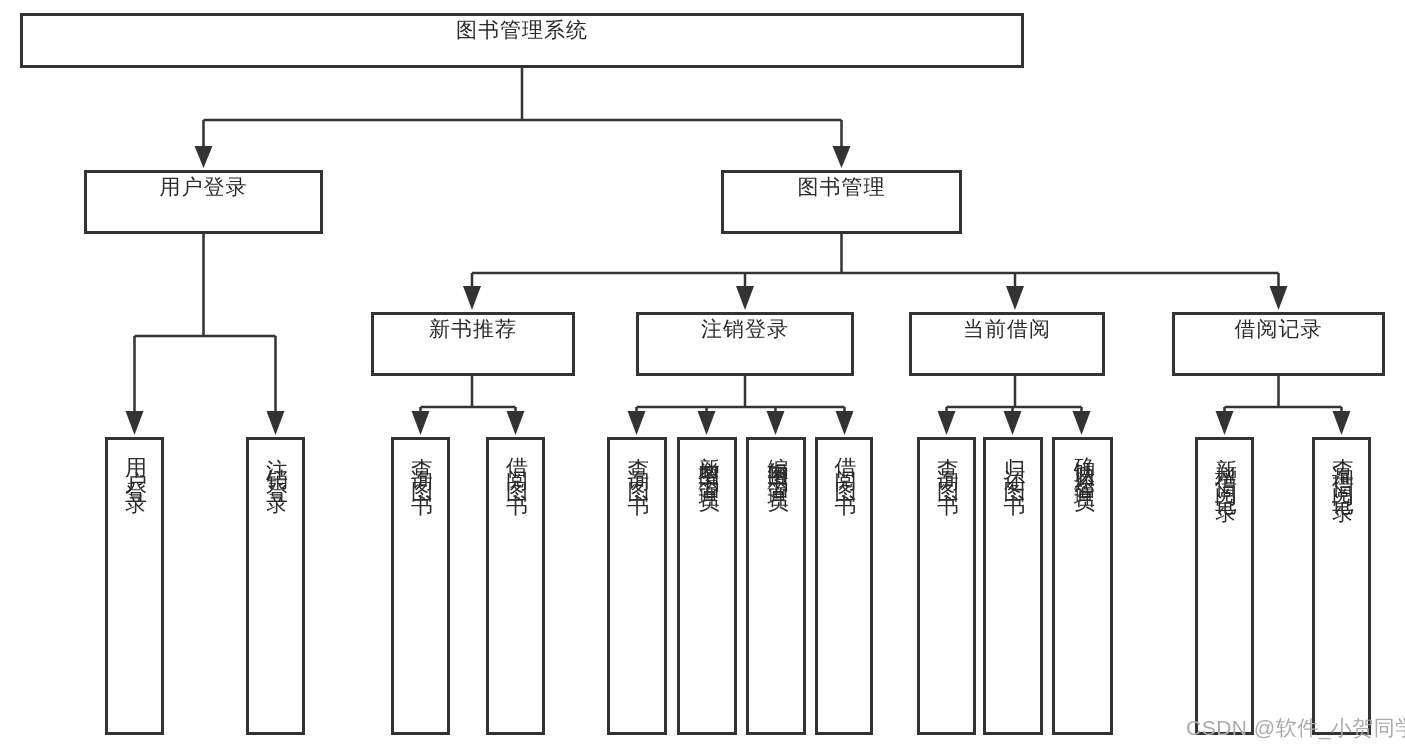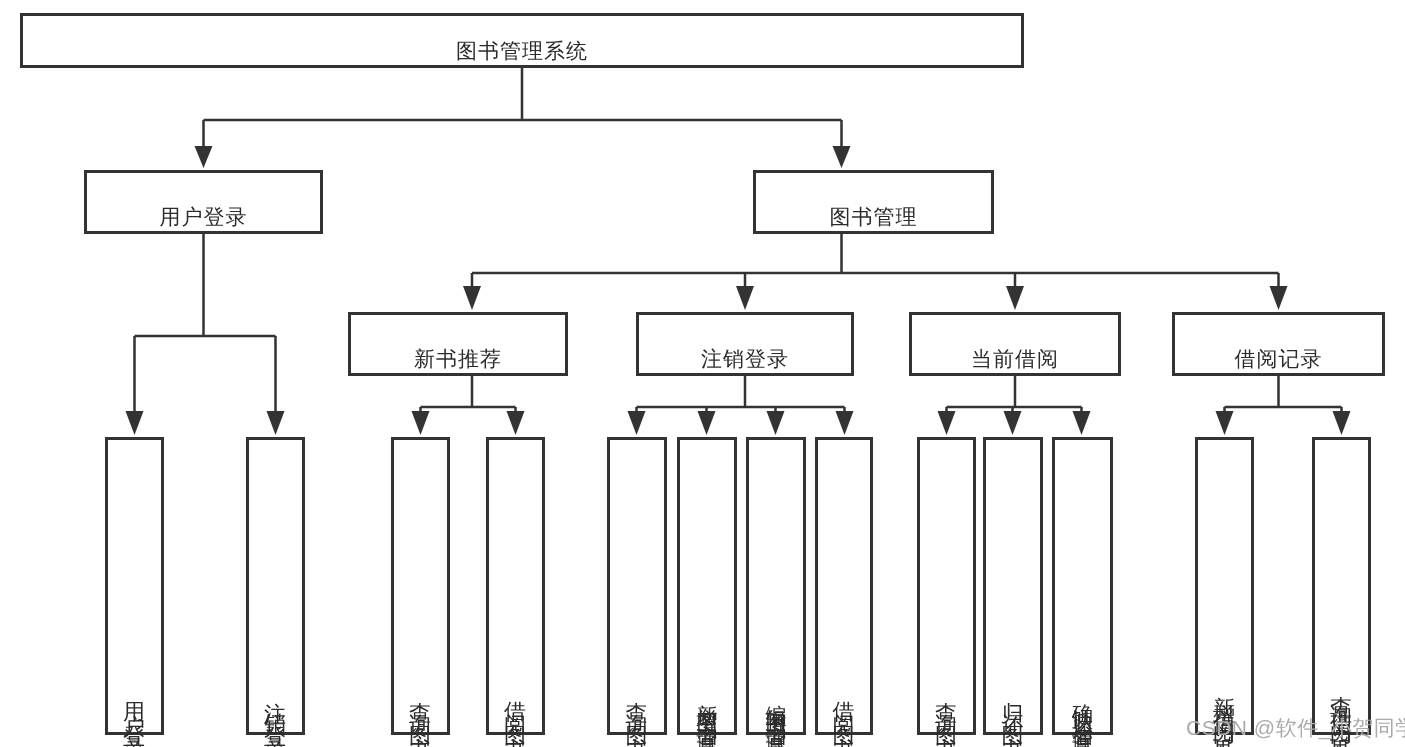--- a/index.html
+++ b/index.html
@@ -11,22 +11,23 @@
   html,body{margin:0;padding:0;background:var(--bg);}
   .canvas{
     position:relative;width:1405px;height:747px;background:var(--bg);
     font-family:"Liberation Sans",sans-serif;overflow:hidden;
   }
   .connectors{position:absolute;left:0;top:0;}
   .connectors path{stroke:var(--line);stroke-width:2.5;fill:none;}
   .connectors polygon{fill:var(--line);stroke:none;}
   .node{
     position:absolute;box-sizing:border-box;border:3px solid var(--line);
-    background:#fff;display:flex;align-items:flex-end;justify-content:center;
+    background:#fff;display:flex;align-items:flex-start;justify-content:center;
     color:var(--text);
+    font-family:Liberation Mono, monospace;
   }
   .hnode{font-size:21px;letter-spacing:1px;}
   .leaf .vtext{
     writing-mode:vertical-rl;text-orientation:mixed;
     font-size:22px;line-height:1.05;letter-spacing:12px;
   }
   .leaf.med .vtext{letter-spacing:9px;}
   .leaf.long .vtext{font-size:21px;letter-spacing:5px;}
   .watermark{
     position:absolute;left:1186px;top:714px;font-size:21px;
@@ -75,31 +76,31 @@
     <polygon points="1332.5,411 1350.5,411 1341.5,435"></polygon>
   </svg>
 
   <div class="node hnode" style="left:20px;top:13px;width:1004px;height:55px;">
     <span>图书管理系统</span>
   </div>
 
   <div class="node hnode" style="left:84px;top:170px;width:239px;height:64px;">
     <span>用户登录</span>
   </div>
-  <div class="node hnode" style="left:721px;top:170px;width:241px;height:64px;margin-left:32px;">
+  <div class="node hnode" style="left:721px;top:170px;width:241px;height:64px;">
     <span>图书管理</span>
   </div>
 
-  <div class="node hnode" style="left:348px;top:312px;width:220px;height:64px;">
+  <div class="node hnode" style="left:371px;top:312px;width:204px;height:64px;">
     <span>新书推荐</span>
   </div>
   <div class="node hnode" style="left:636px;top:312px;width:218px;height:64px;">
     <span>注销登录</span>
   </div>
-  <div class="node hnode" style="left:909px;top:312px;width:212px;height:64px;">
+  <div class="node hnode" style="left:909px;top:312px;width:196px;height:64px;">
     <span>当前借阅</span>
   </div>
   <div class="node hnode" style="left:1172px;top:312px;width:213px;height:64px;">
     <span>借阅记录</span>
   </div>
 
   <div class="node leaf" style="left:105px;top:437px;width:59px;height:298px;">
     <span class="vtext">用户登录</span>
   </div>
   <div class="node leaf" style="left:246px;top:437px;width:59px;height:298px;">

